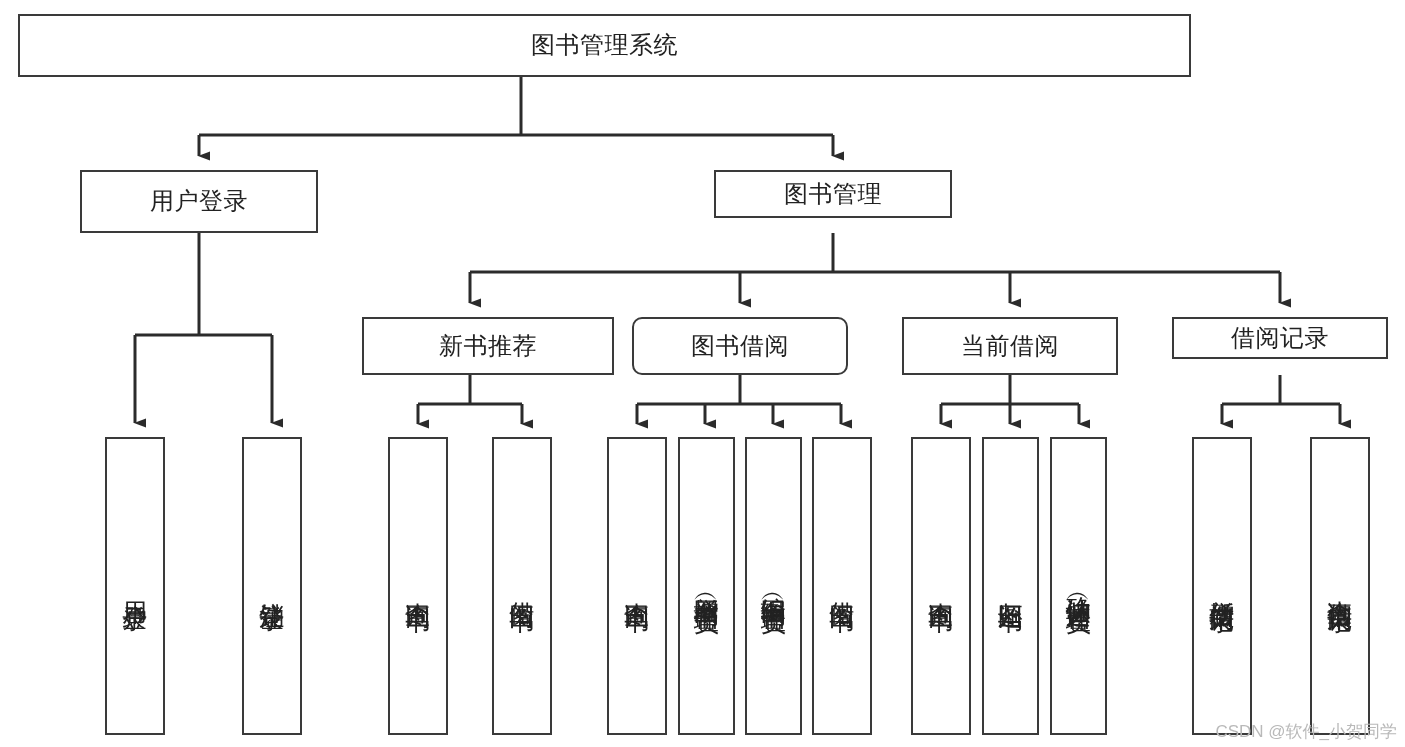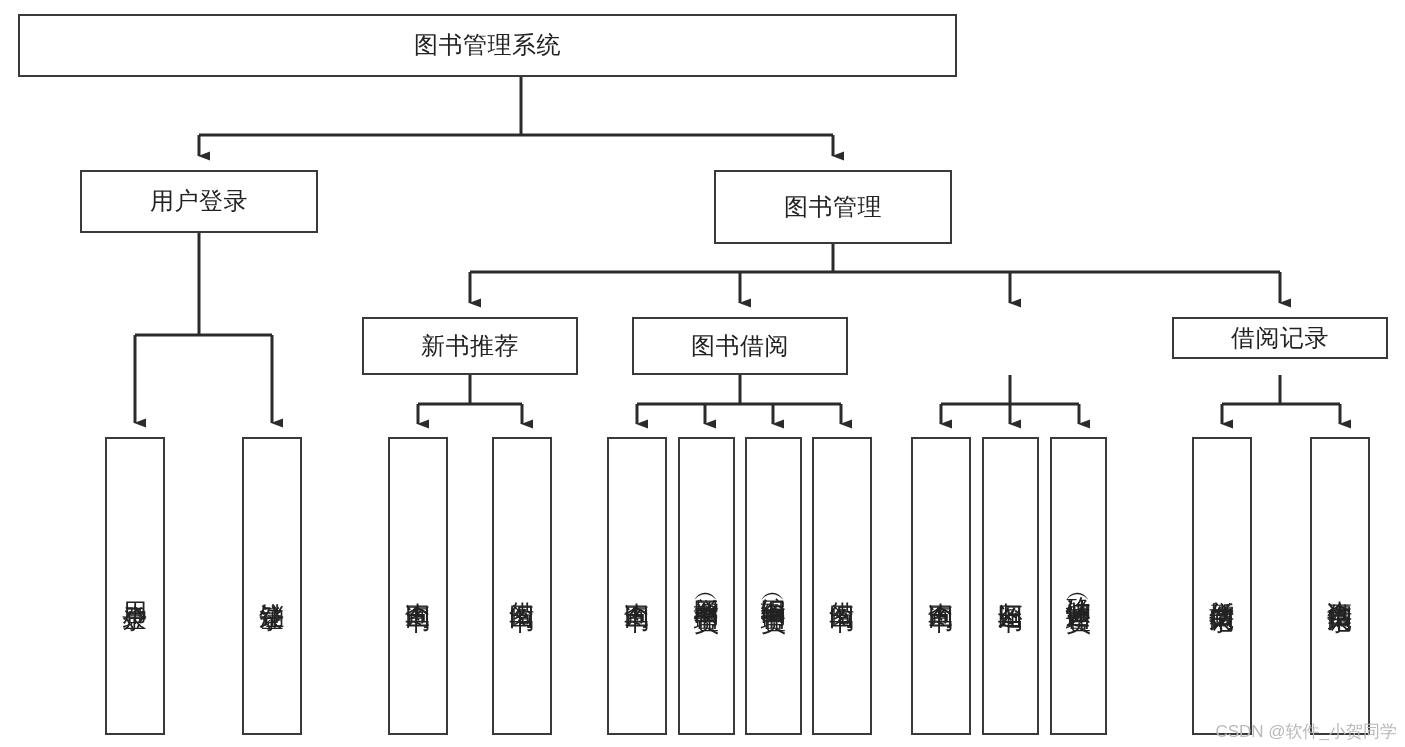--- a/index.html
+++ b/index.html
@@ -121,36 +121,39 @@
       <path d="M1010,404 L1010,424" marker-end="url(#arrow)"></path>
       <path d="M1079,404 L1079,424" marker-end="url(#arrow)"></path>
 
       <path d="M1280,375 L1280,404"></path>
       <path d="M1222,404 L1340,404"></path>
       <path d="M1222,404 L1222,424" marker-end="url(#arrow)"></path>
       <path d="M1340,404 L1340,424" marker-end="url(#arrow)"></path>
     </g>
   </svg>
 
-  <div class="node horiz" style="left:18px; top:14px; width:939px; height:63px;">
+  <div class="node horiz" style="left:18px; top:14px; width:1173px; height:63px;">
     <span class="label">图书管理系统</span>
   </div>
 
   <div class="node horiz" style="left:80px; top:170px; width:238px; height:63px;">
     <span class="label">用户登录</span>
   </div>
-  <div class="node horiz" style="left:714px; top:170px; width:238px; height:74px;">
+  <div class="node horiz" style="left:714px; top:170px; width:238px; height:48px;">
     <span class="label">图书管理</span>
   </div>
 
-  <div class="node horiz" style="left:362px; top:317px; width:216px; height:58px;">
+  <div class="node horiz" style="left:362px; top:317px; width:252px; height:58px;">
     <span class="label">新书推荐</span>
   </div>
-  <div class="node horiz" style="left:632px; top:317px; width:216px; height:58px;">
+  <div class="node horiz" style="left:632px; top:317px; width:216px; height:58px;border-radius:10px;">
     <span class="label">图书借阅</span>
+  </div>
+  <div class="node horiz" style="left:902px; top:317px; width:216px; height:58px;">
+    <span class="label">当前借阅</span>
   </div>
   <div class="node horiz" style="left:1172px; top:317px; width:216px; height:42px;">
     <span class="label">借阅记录</span>
   </div>
 
   <div class="node vert" style="left:105px; top:437px; width:60px; height:298px;">
     <span class="label">用户登录</span>
   </div>
   <div class="node vert" style="left:242px; top:437px; width:60px; height:298px;">
     <span class="label">注销登录</span>

